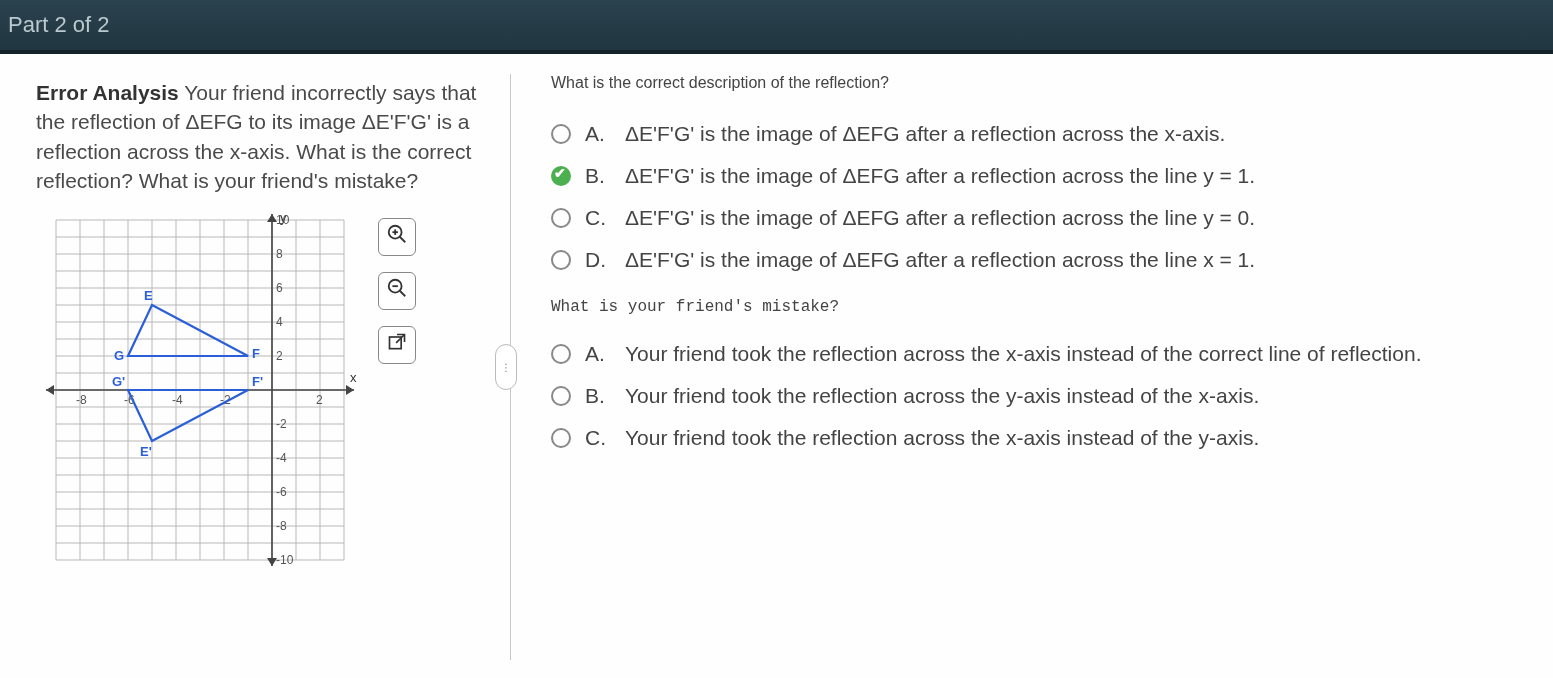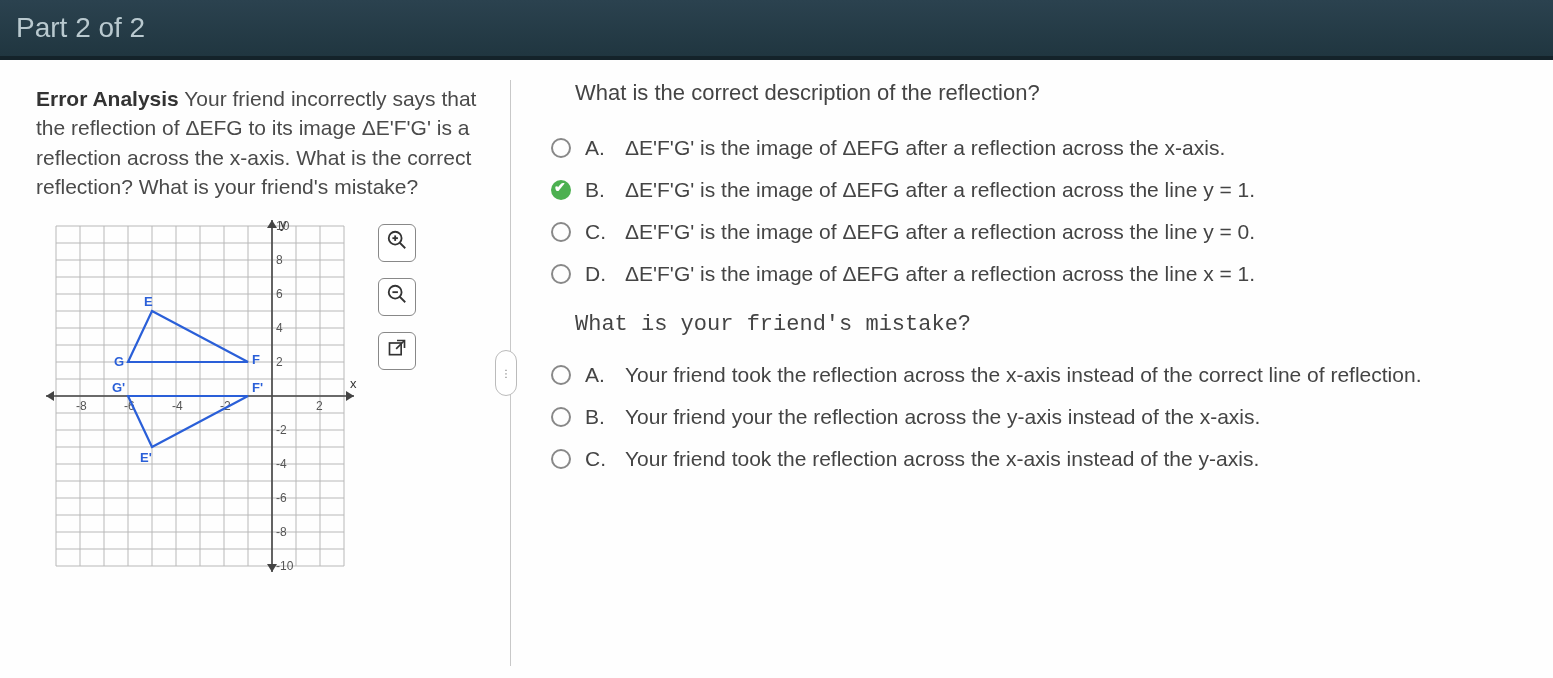--- a/index.html
+++ b/index.html
@@ -7,22 +7,22 @@
     font-family: Arial, Helvetica, sans-serif;
     background: #fdfdfd;
     color: #333;
     width: 1553px;
     height: 678px;
     overflow: hidden;
   }
   .top-bar {
     background: linear-gradient(180deg, #2b424f 0%, #203640 100%);
     color: #b9c9cf;
-    padding: 12px 16px;
-    font-size: 28px;
+    padding: 12px 8px;
+    font-size: 22px;
     border-bottom: 4px solid #14232a;
   }
   .main-area {
     display: flex;
     height: calc(100% - 52px);
     background: #fefefe;
   }
   .left-col {
     width: 510px;
     padding: 24px 20px 0 36px;
@@ -87,24 +87,23 @@
     cursor: pointer;
     font-size: 10px;
     color: #777;
   }
   .right-col {
     flex: 1;
     padding: 20px 10px 0 40px;
     position: relative;
   }
   .question-text {
-    font-size: 22px;
+    font-size: 16px;
     color: #444;
     margin-bottom: 30px;
-    margin-left: 24px;
   }
   .option-row {
     display: flex;
     align-items: center;
     gap: 14px;
     margin-bottom: 18px;
     font-size: 21px;
     color: #444;
   }
   .radio-empty {
@@ -292,21 +291,21 @@
     <div class="question-text section-q2">What is your friend's mistake?</div>
 
     <div class="option-row">
       <span class="radio-empty"></span>
       <span class="opt-letter">A.</span>
       <span>Your friend took the reflection across the x-axis instead of the correct line of reflection.</span>
     </div>
     <div class="option-row">
       <span class="radio-empty"></span>
       <span class="opt-letter">B.</span>
-      <span>Your friend your the reflection across the y-axis instead of the x-axis.</span>
+      <span>Your friend took the reflection across the y-axis instead of the x-axis.</span>
     </div>
     <div class="option-row">
       <span class="radio-empty"></span>
       <span class="opt-letter">C.</span>
       <span>Your friend took the reflection across the x-axis instead of the y-axis.</span>
     </div>
 
   </div>
 </div>
 

